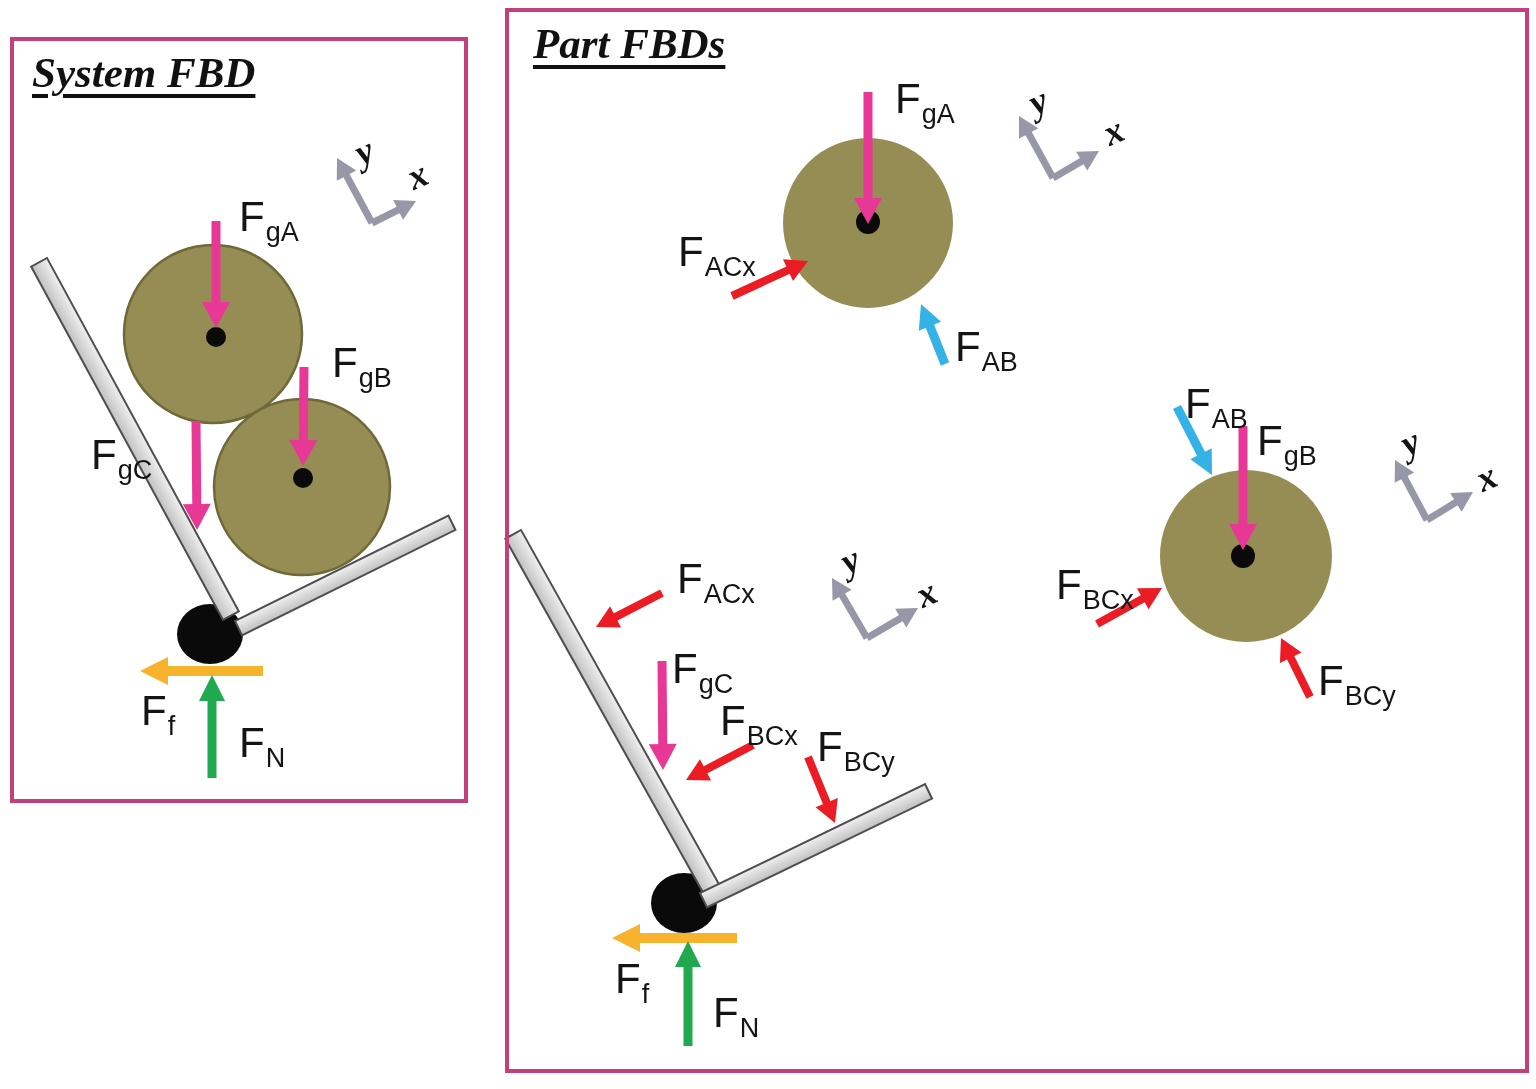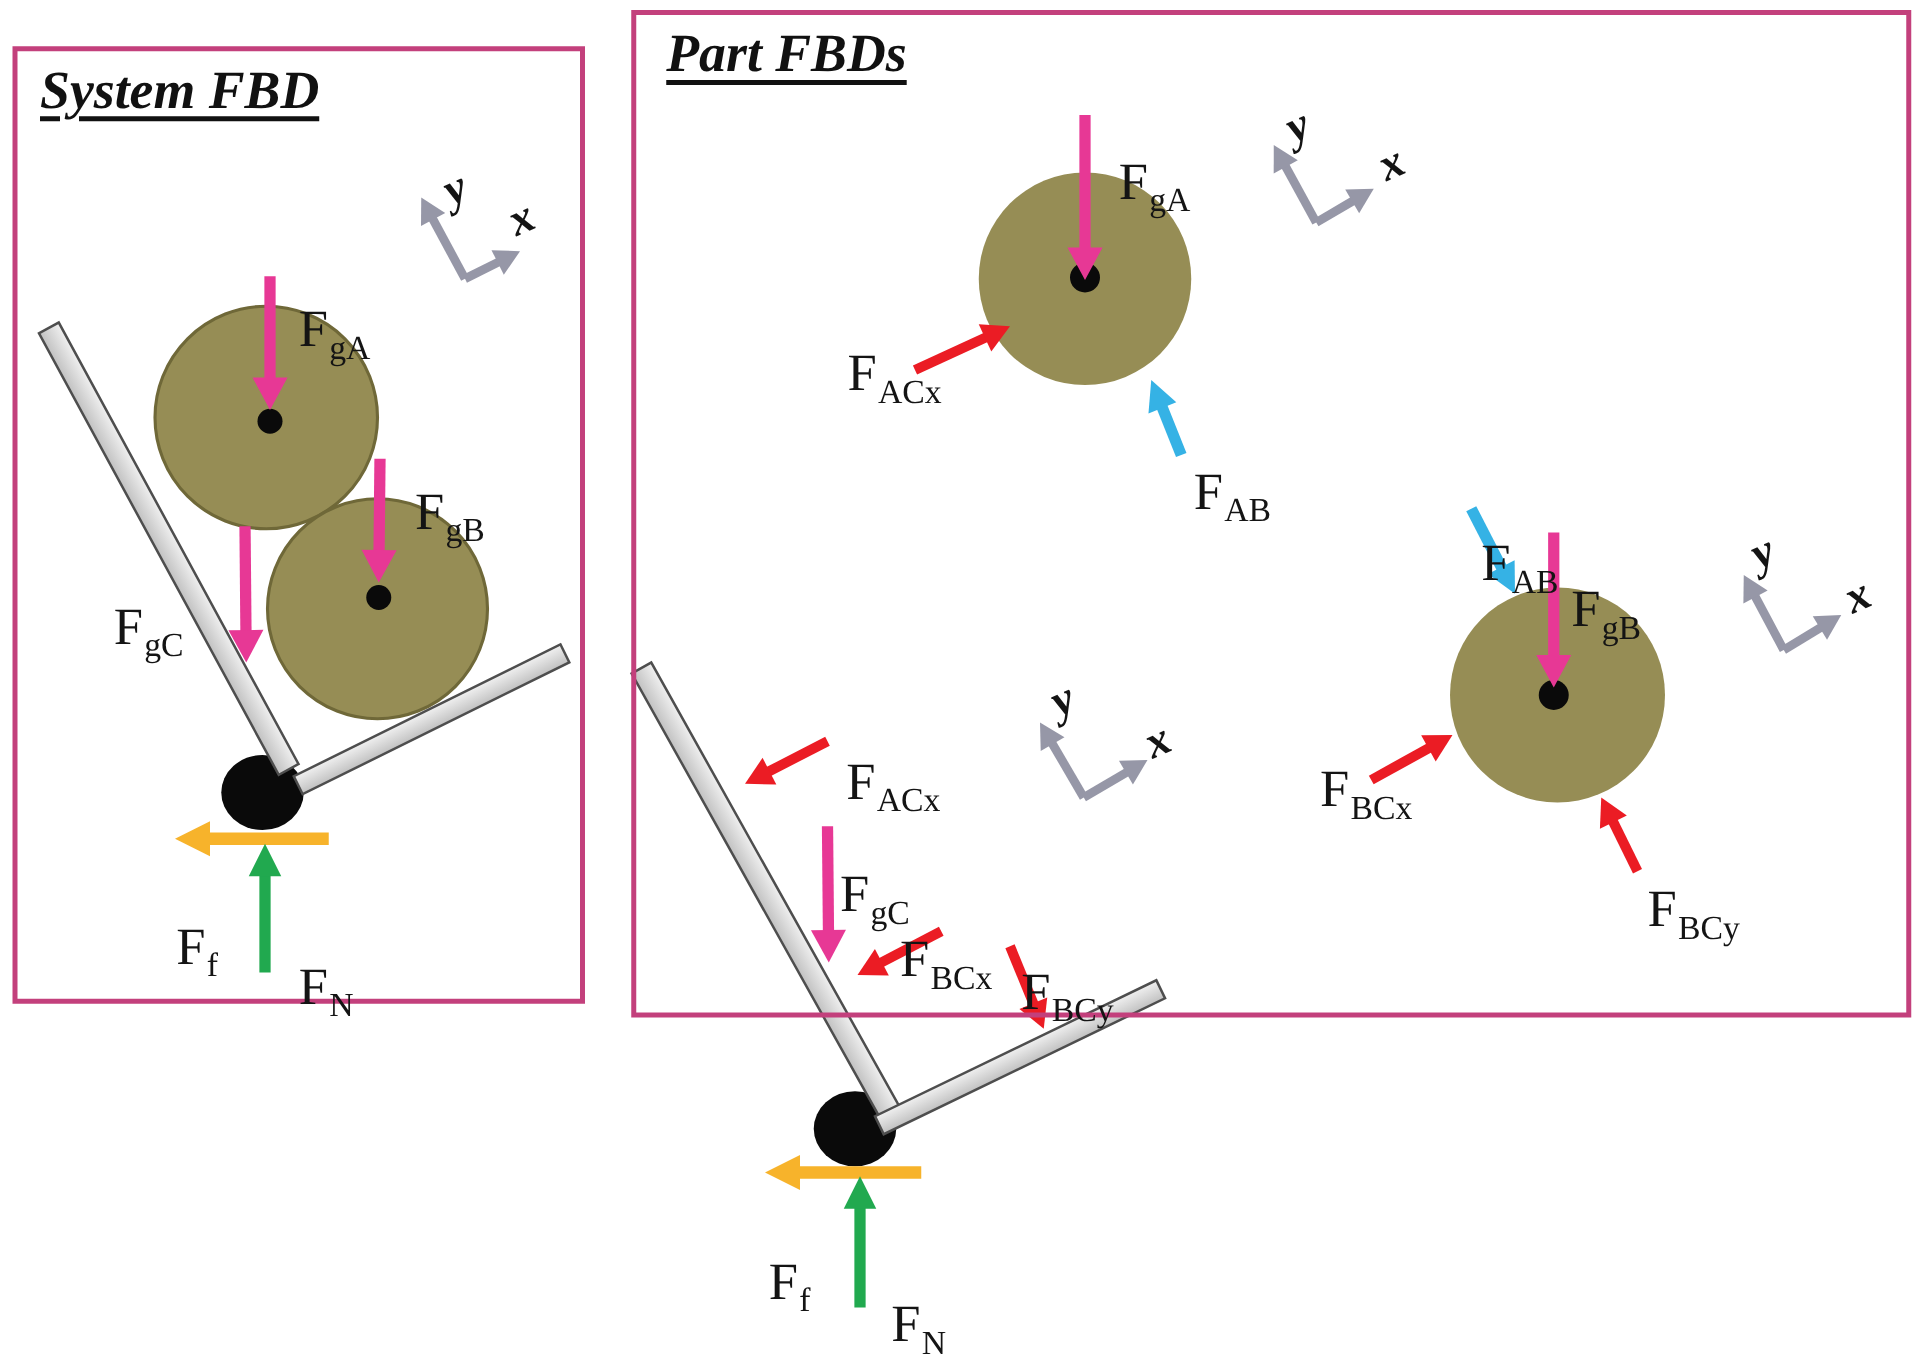--- a/index.html
+++ b/index.html
@@ -25,27 +25,26 @@
     line-height:1.1;
     color:#111111;
     text-decoration:underline;
     text-decoration-thickness:3.5px;
     text-underline-offset:7px;
     white-space:nowrap;
   }
   #diagram{position:absolute;left:0;top:0;}
   .force-label{
     position:absolute;
-    font-family:Liberation Serif, serif;
+    font-family:Liberation Sans, sans-serif;
     font-size:42px;
     font-weight:500;
     color:#141414;
     line-height:1;
     white-space:nowrap;
-    margin-top:47px;
   }
   .force-label .sub{
     font-size:27px;
     margin-left:1px;
     vertical-align:-10px;
   }
   .axis-label{
     position:absolute;
     font-family:"Liberation Serif",serif;
     font-style:italic;
@@ -196,21 +195,21 @@
         <g>
           <line x1="867" y1="638" x2="902.4851841271601" y2="617.1263622781411" stroke="#9697A7" stroke-width="7"></line>
           <polygon points="918,608 906.3385370890419,627.6216788980033 895.1840943046473,608.6591261645325" fill="#9697A7"></polygon>
         </g>
       </g>
   </svg>
 
   <div class="panel" id="panel-0" style="left: 10px; top: 37px; width: 458px; height: 766px; border: 4px solid rgb(195, 64, 124);">
     <div class="panel-title" style="left: 18px; top: 8px;">System FBD</div>
   </div>
-  <div class="panel" id="panel-1" style="left: 505px; top: 8px; width: 1024px; height: 806px; border: 4px solid rgb(195, 64, 124);">
+  <div class="panel" id="panel-1" style="left: 505px; top: 8px; width: 1024px; height: 1065px; border: 4px solid rgb(195, 64, 124);">
     <div class="panel-title" style="left: 24px; top: 8px;">Part FBDs</div>
   </div>
 
   <div id="labels">
       <div class="force-label" style="left: 239px; top: 196px;"><span>F</span><span class="sub">gA</span></div>
       <div class="force-label" style="left: 332px; top: 342px;"><span>F</span><span class="sub">gB</span></div>
       <div class="force-label" style="left: 91px; top: 434px;"><span>F</span><span class="sub">gC</span></div>
       <div class="force-label" style="left: 141px; top: 690px;"><span>F</span><span class="sub">f</span></div>
       <div class="force-label" style="left: 239px; top: 722px;"><span>F</span><span class="sub">N</span></div>
       <div class="force-label" style="left: 895px; top: 78px;"><span>F</span><span class="sub">gA</span></div>

